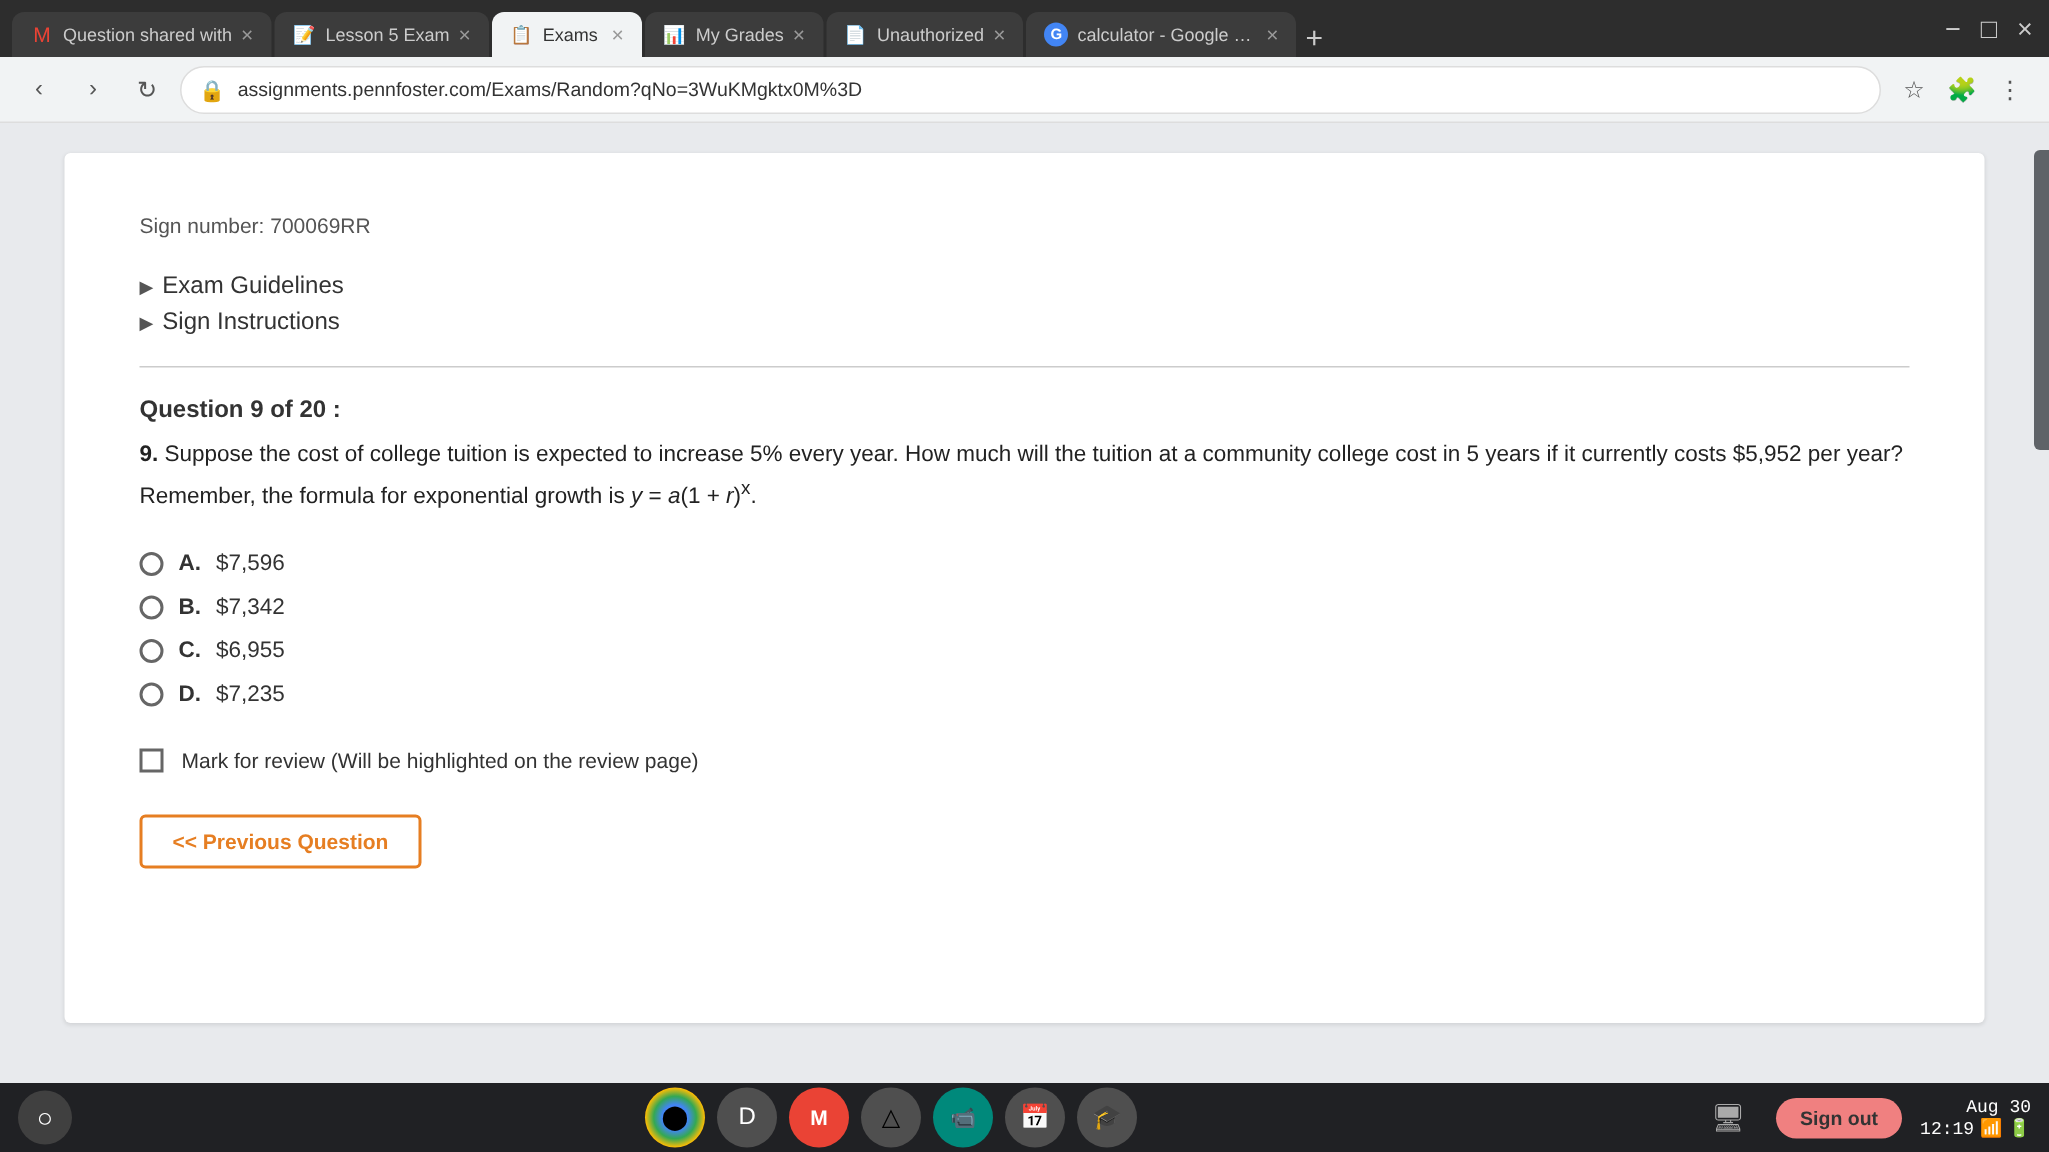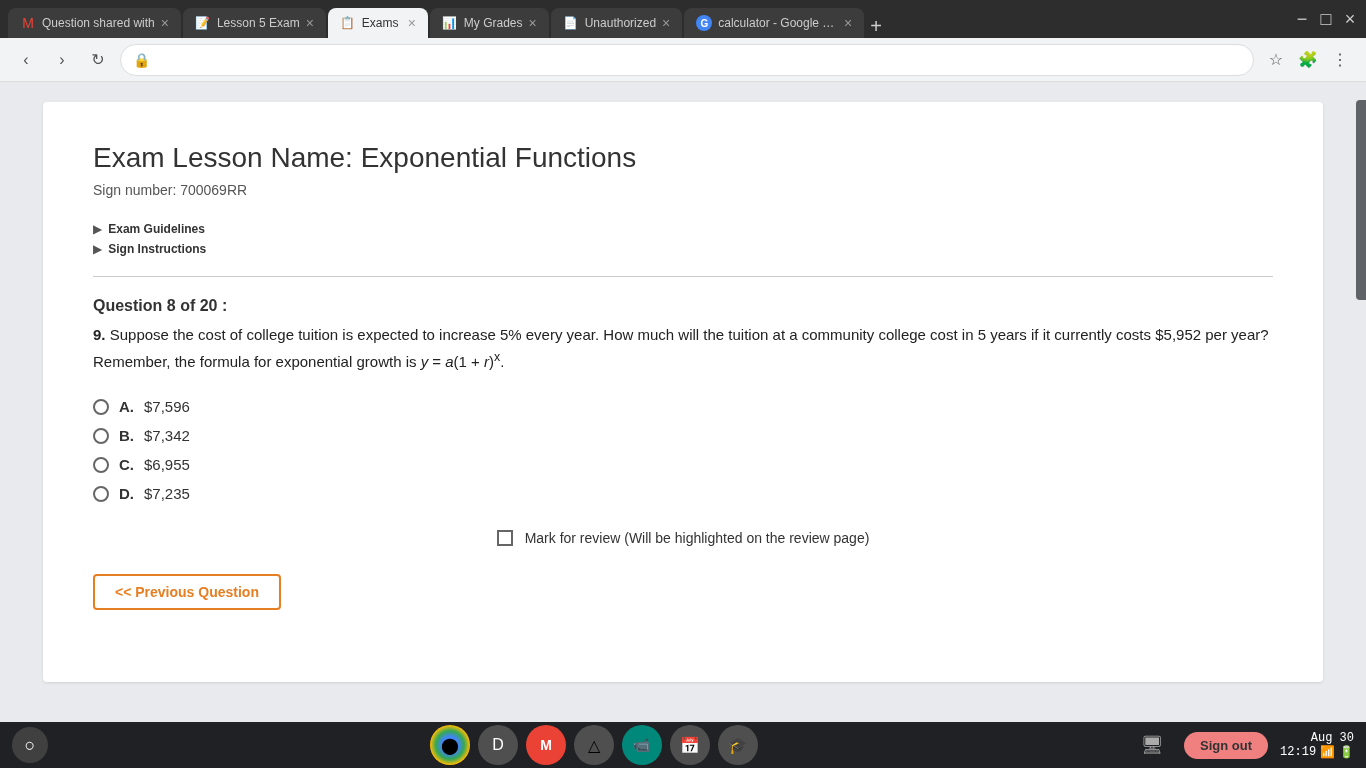--- a/index.html
+++ b/index.html
@@ -168,22 +168,22 @@
       align-items: center;
       gap: 6px;
       margin-bottom: 6px;
       cursor: pointer;
     }
     .triangle-icon {
       color: #555;
       font-size: 12px;
     }
     .collapsible-label {
-      font-size: 12px;
-      font-weight: bold;
+      font-size: 16px;
+      font-weight: normal;
       color: #333;
     }
     .divider {
       border: none;
       border-top: 1px solid #ccc;
       margin: 20px 0;
     }
     .question-header {
       font-size: 16px;
       font-weight: bold;
@@ -224,21 +224,20 @@
       flex-shrink: 0;
       display: inline-block;
     }
     .mark-review {
       display: flex;
       align-items: center;
       gap: 12px;
       font-size: 14px;
       color: #333;
       margin-bottom: 28px;
-      justify-content: center;
     }
     .checkbox-box {
       width: 16px;
       height: 16px;
       border: 2px solid #666;
       flex-shrink: 0;
       display: inline-block;
     }
     .nav-buttons {
       display: flex;
@@ -400,46 +399,46 @@
     <div class="window-btn">×</div>
   </div>
 </div>
 
 <div class="address-bar">
   <div class="nav-btn">‹</div>
   <div class="nav-btn">›</div>
   <div class="nav-btn">↻</div>
   <div class="url-bar">
     <span class="url-icon">🔒</span>
+    <span class="url-text">assignments.pennfoster.com/Exams/Random?qNo=3WuKMgktx0M%3D</span>
   </div>
   <div class="address-actions">
     <div class="addr-action-btn">☆</div>
     <div class="addr-action-btn">🧩</div>
     <div class="addr-action-btn">⋮</div>
   </div>
 </div>
 
 <div class="page-content">
   <div class="exam-card">
 
-    <h1 class="exam-lesson-name">Exam Lesson Name: Exponential Functions</h1>
     <p class="exam-number">Sign number: 700069RR</p>
 
     <div class="collapsible-item">
       <span class="triangle-icon">▶</span>
       <span class="collapsible-label">Exam Guidelines</span>
     </div>
     <div class="collapsible-item">
       <span class="triangle-icon">▶</span>
       <span class="collapsible-label">Sign Instructions</span>
     </div>
 
     <hr class="divider">
 
-    <p class="question-header">Question 8 of 20 :</p>
+    <p class="question-header">Question 9 of 20 :</p>
 
     <p class="question-text">
       <strong>9.</strong>
       <span>   Suppose the cost of college tuition is expected to increase 5% every year. How much will the tuition at a community college cost in 5 years if it currently costs $5,952 per year? Remember, the formula for exponential growth is <em>y</em> = <em>a</em>(1 + <em>r</em>)<sup>x</sup>.</span>
     </p>
 
     <div class="answer-options">
       <label class="answer-option">
         <span class="radio-circle"></span>
         <strong>A.</strong>
@@ -508,20 +507,20 @@
 
     <div class="taskbar-app" style="background:#4f4f4f; border-radius:50%;">
       <span style="font-size:16px;">🎓</span>
     </div>
   </div>
   <div class="taskbar-right">
     <div class="taskbar-app" style="color:#aaa; font-size:18px;">🖥</div>
     <button class="sign-out-btn">Sign out</button>
     <div class="taskbar-time">
       <div>Aug 30</div>
-      <div style="display:flex; align-items:center; gap:4px;">
+      <div style="display:flex; align-items:flex-end; gap:4px;">
         <span>12:19</span>
         <span>📶</span>
         <span>🔋</span>
       </div>
     </div>
   </div>
 </div>
 
 </body></html>

